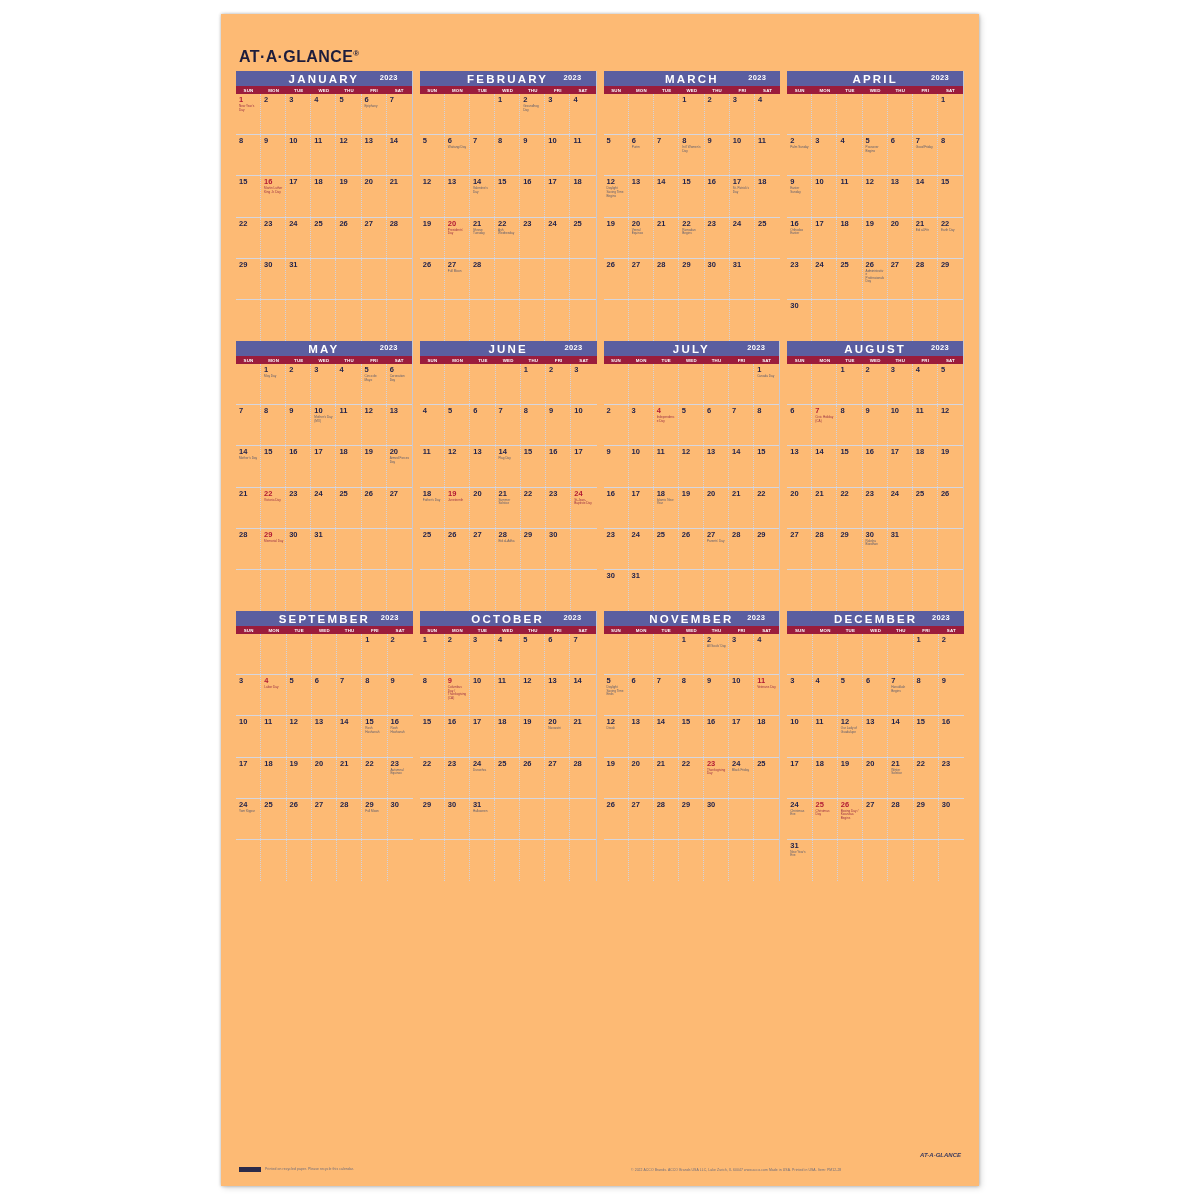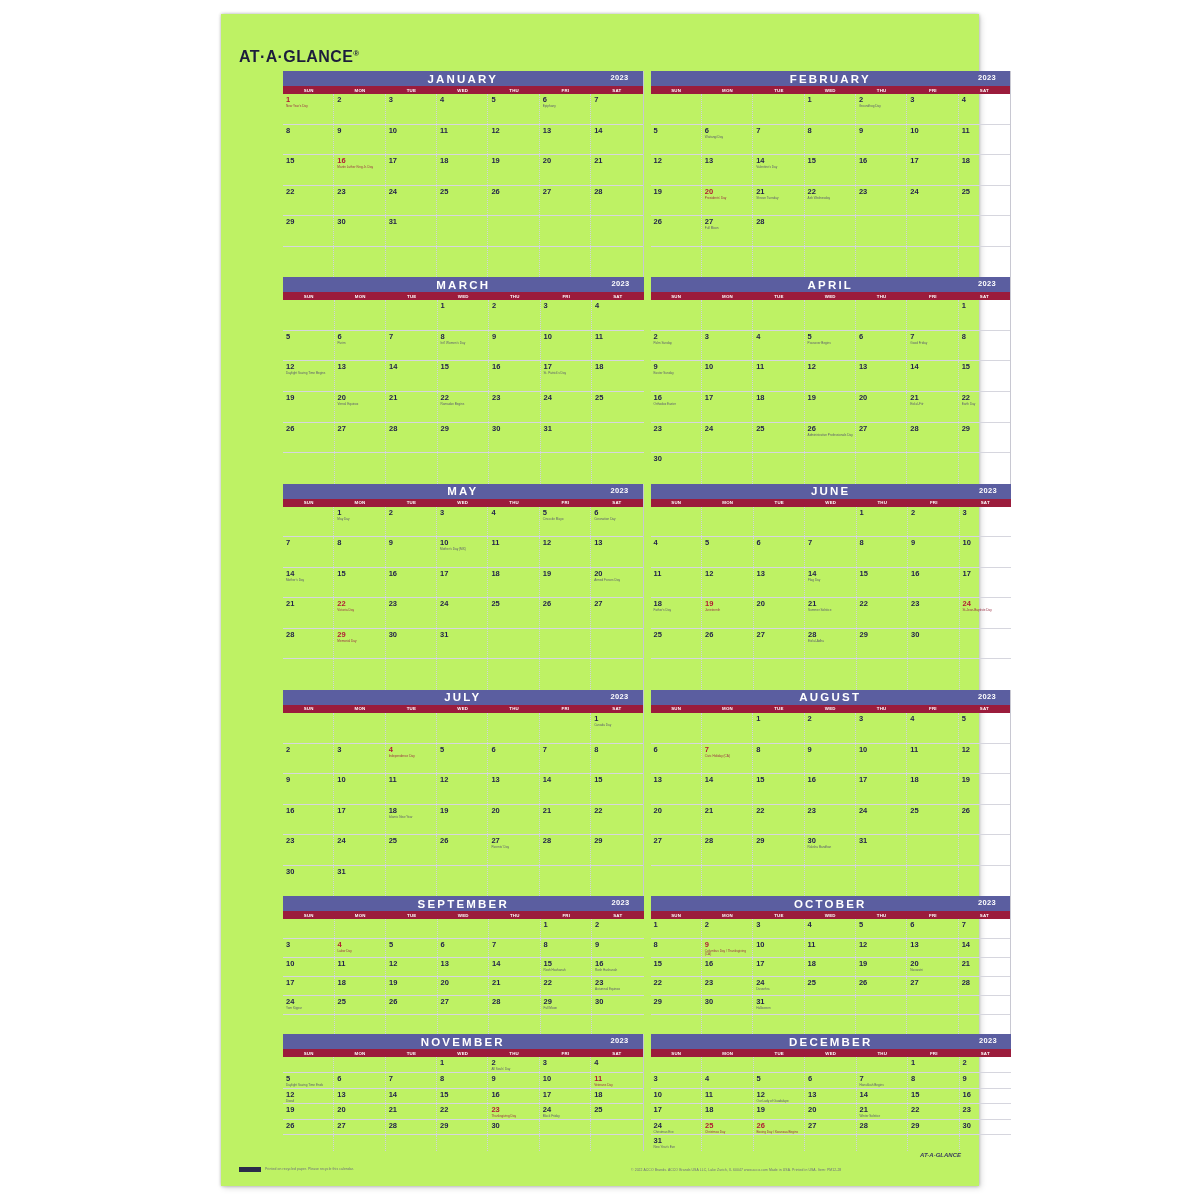--- a/index.html
+++ b/index.html
@@ -19,21 +19,21 @@
     overflow: hidden;
   }
 
   
   .poster {
     position: absolute;
     left: 221px;
     top: 14px;
     width: 758px;
     height: 1172px;
-    background: #bef264;
+    background: #fdba74;
     box-shadow: 0 0 3px rgba(0,0,0,0.28), 2px 2px 6px rgba(0,0,0,0.15);
     box-sizing: border-box;
     padding: 0;
   }
 
   .brand {
     position: absolute;
     left: 18px;
     top: 34px;
     font-family: "Liberation Sans", sans-serif;
@@ -47,25 +47,24 @@
     vertical-align: super;
   }
 
   .grid {
     position: absolute;
     left: 15px;
     top: 57px;
     width: 728px;
     height: 1080px;
     display: grid;
-    grid-template-columns: repeat(2, 1fr);
+    grid-template-columns: repeat(4, 1fr);
     grid-template-rows: repeat(4, 1fr);
     column-gap: 7px;
     row-gap: 0px;
-    margin-left: 47px;
   }
 
   .month {
     position: relative;
     box-sizing: border-box;
     padding: 0;
     border-right: 1px solid #c8c8d2;
   }
   .month.last-col { border-right: none; }
 

